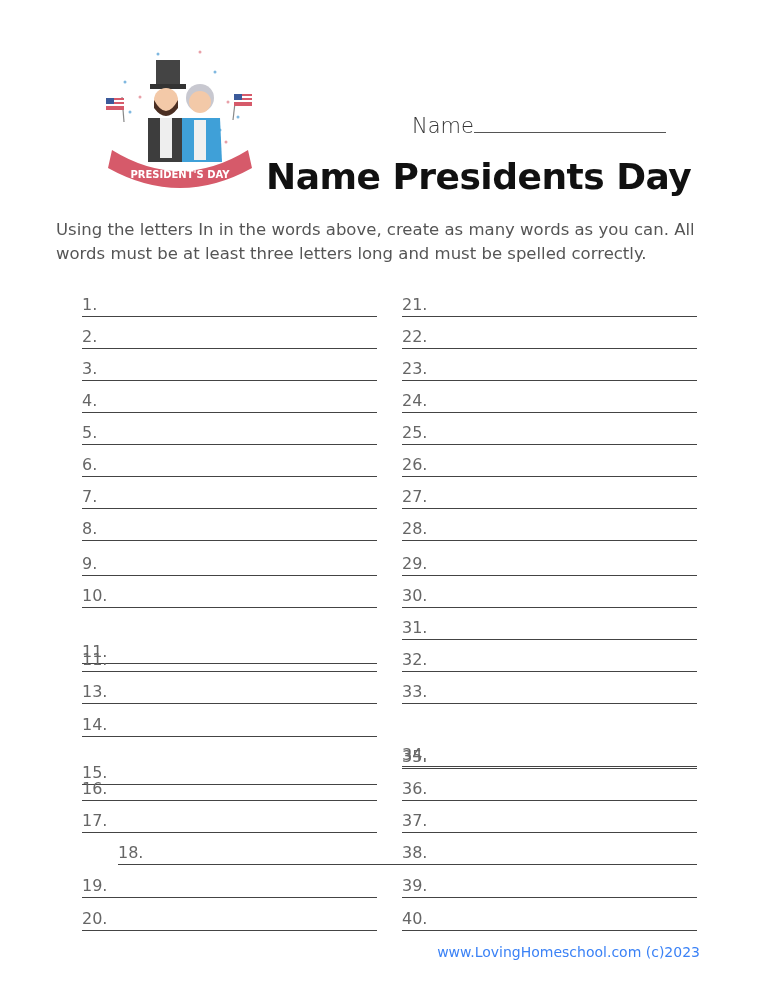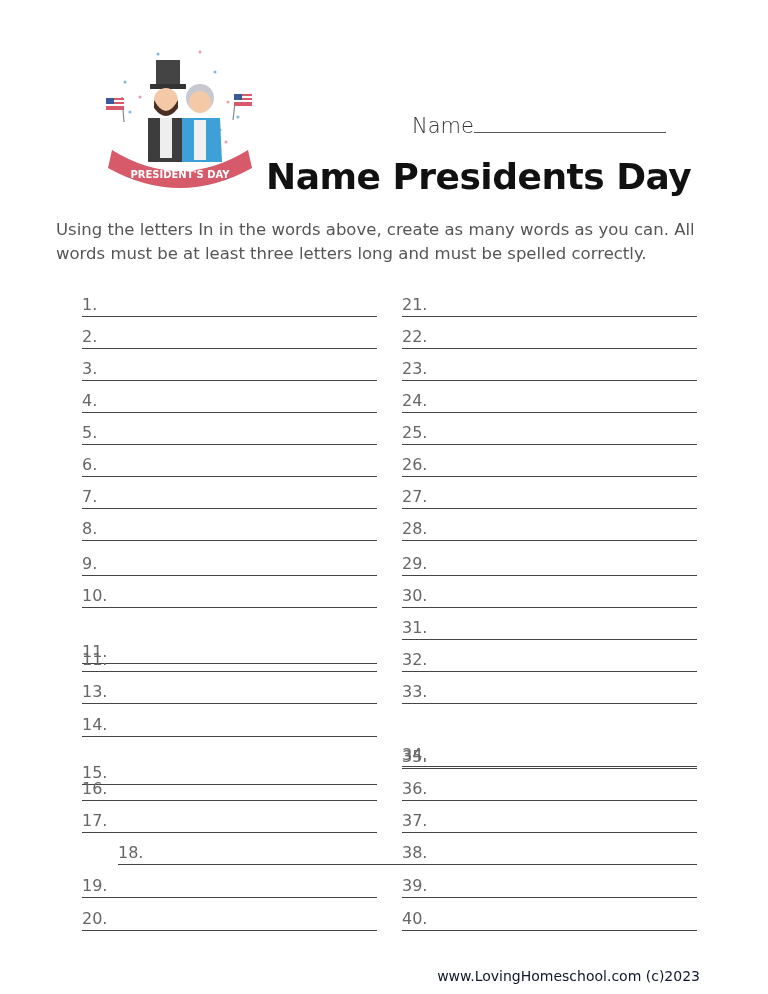--- a/index.html
+++ b/index.html
@@ -6,21 +6,21 @@
   body{width:768px;height:994px;position:relative;overflow:hidden;font-family:"Liberation Sans","DejaVu Sans",sans-serif;color:#444;}
   .logo{position:absolute;left:100px;top:42px;width:160px;height:150px;}
   .name-row{position:absolute;left:412px;top:114px;font-size:21px;color:#333;font-family:"DejaVu Sans",sans-serif;font-weight:300;white-space:nowrap;}
   .name-line{display:inline-block;width:192px;border-bottom:1.5px solid #555;height:18px;vertical-align:baseline;}
   .title{position:absolute;left:266px;top:156px;font-size:36px;font-weight:bold;color:#111;font-family:"DejaVu Sans",sans-serif;letter-spacing:-0.5px;white-space:nowrap;}
   .instructions{position:absolute;left:56px;top:218px;width:670px;font-size:16.5px;line-height:24px;color:#555;font-family:"DejaVu Sans",sans-serif;}
   .row{position:absolute;height:30px;border-bottom:1.6px solid #444;box-sizing:border-box;}
   .row span{position:absolute;left:0;bottom:2px;font-size:16px;color:#666;font-family:"DejaVu Sans",sans-serif;}
   .left{left:82px;width:295px;}
   .right{left:402px;width:295px;}
-  .footer{position:absolute;right:68px;top:944px;font-size:14px;color:#0f172a;font-family:"DejaVu Sans",sans-serif;margin-top:24px;}
+  .footer{position:absolute;right:68px;top:944px;font-size:14px;color:#3b82f6;font-family:"DejaVu Sans",sans-serif;}
 </style>
 </head>
 <body>
 
 <svg class="logo" viewBox="0 0 160 150">
 
   <g fill="#7fb8e0">
       <circle cx="58" cy="12" r="1.5"></circle>
       <circle cx="25" cy="40" r="1.5"></circle>
       <circle cx="115" cy="30" r="1.5"></circle>

